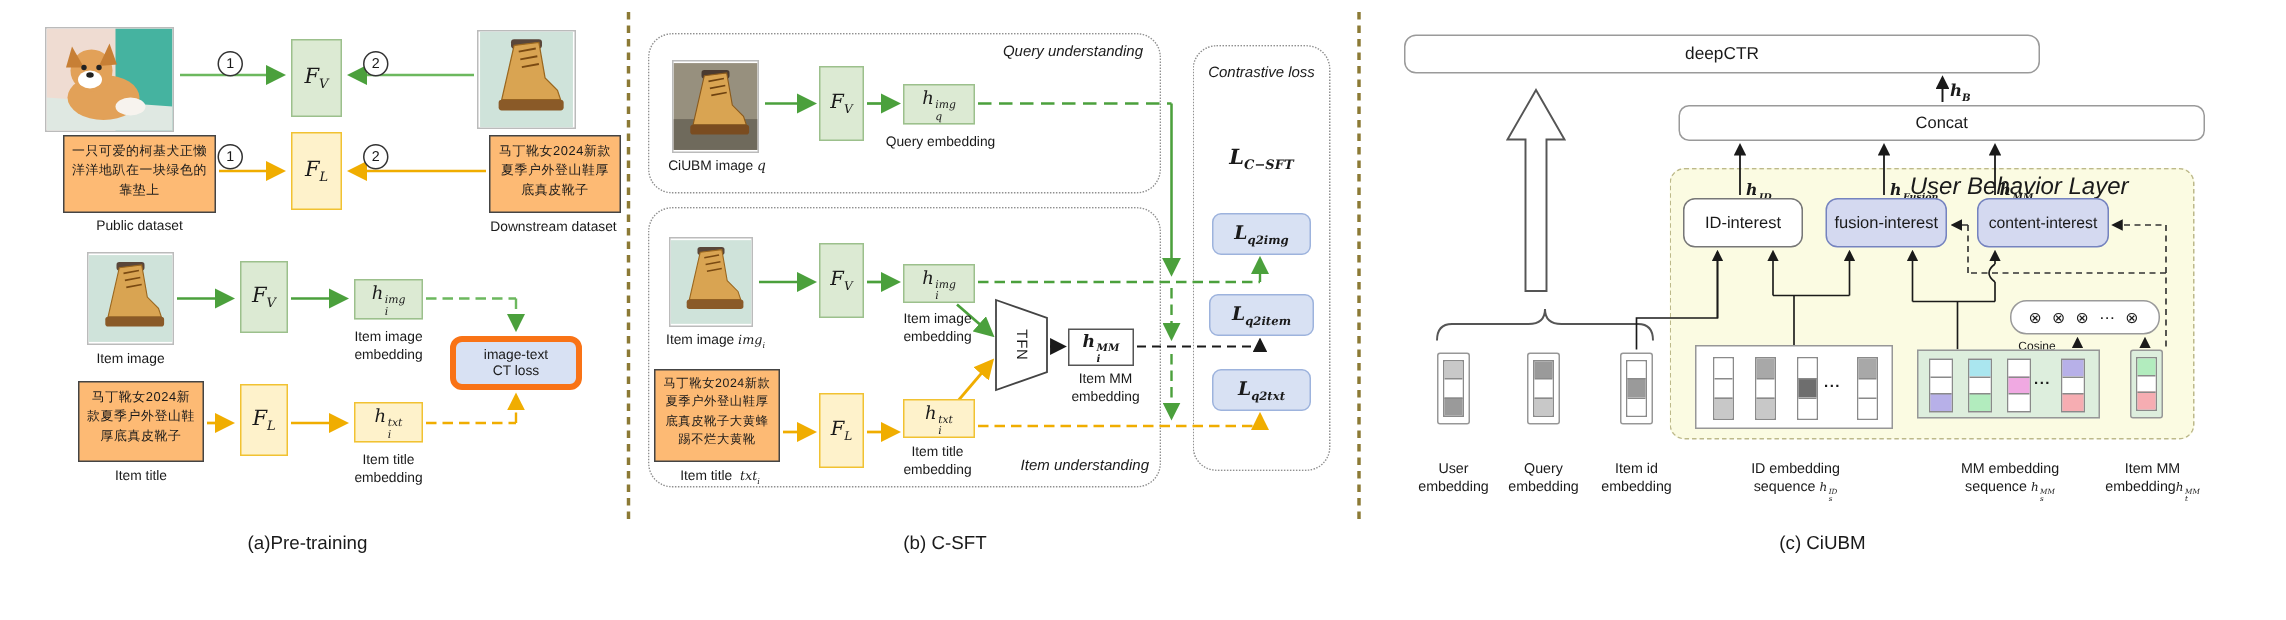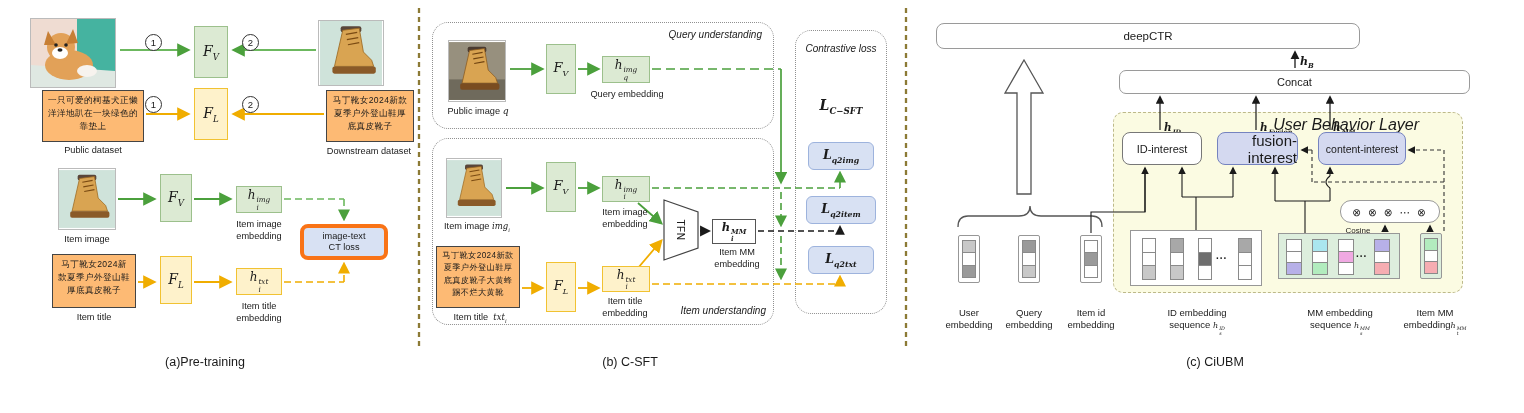--- a/index.html
+++ b/index.html
@@ -233,21 +233,21 @@
         <rect x="0" y="40" width="60" height="22" fill="#6f6a5c"></rect>
         <rect x="20" y="5" width="20" height="6" rx="2" fill="#4a3a30"></rect>
         <path d="M22,9 L38,7 L42,30 L50,38 L52,44 L14,44 Z" fill="#d9a452" stroke="#8a5a1d" stroke-width="0.8"></path>
         <rect x="12" y="44" width="42" height="7" rx="2" fill="#7a4c20"></rect>
         <line x1="25" y1="13" x2="36" y2="11" stroke="#6e4210" stroke-width="1.2"></line>
         <line x1="26" y1="18" x2="37" y2="16" stroke="#6e4210" stroke-width="1.2"></line>
         <line x1="27" y1="23" x2="38" y2="21" stroke="#6e4210" stroke-width="1.2"></line>
       </svg>
 </div>
 <div class="lbl" style="left:430px;top:105px;width:96px;">
-  <span>Public image</span> <span class="math">q</span>
+  <span>CiUBM image</span> <span class="math">q</span>
 </div>
 <div class="box gbox" style="left:546px;top:44px;width:30px;height:50px;">
   <span class="math" style="font-size:13px;"><span>F</span><sub>V</sub></span>
 </div>
 <div class="box gbox" style="left:602px;top:56px;width:48px;height:27px;">
   <span class="math" style="font-size:12px;"><span>h</span><span class="ss">
           <sup>img</sup>
           <sub>q</sub>
         </span></span>
 </div>
@@ -352,21 +352,21 @@
 </div>
 <div class="abs" style="left:1333px;top:117px;z-index:2;">
   <span class="math" style="font-size:10.5px;font-weight:bold;"><span>h</span><span class="ss">
           <sup>MM</sup>
           <sub>B</sub>
         </span></span>
 </div>
 <div class="box interest idint" style="left:1122px;top:132px;width:80px;height:33px;">
       <span>ID-interest</span>
     </div>
-<div class="box interest lavender" style="left:1217px;top:132px;width:81px;height:33px;font-size:15px;text-align:right;">
+<div class="box interest lavender" style="left:1217px;top:132px;width:81px;height:33px;font-size:11px;">
       <span>fusion-interest</span>
     </div>
 <div class="box interest lavender" style="left:1318px;top:132px;width:88px;height:33px;font-size:10.5px;">
       <span>content-interest</span>
     </div>
 <div class="box" style="left:1340px;top:200px;width:100px;height:23px;background:#fff;border:1.2px solid #9a9a9a;border-radius:11px;font-size:10.5px;letter-spacing:2px;">
       <span>⊗ ⊗ ⊗ ⋯ ⊗</span>
     </div>
 <div class="lbl" style="left:1340px;top:226px;width:36px;font-size:8px;">Cosine</div>
 

